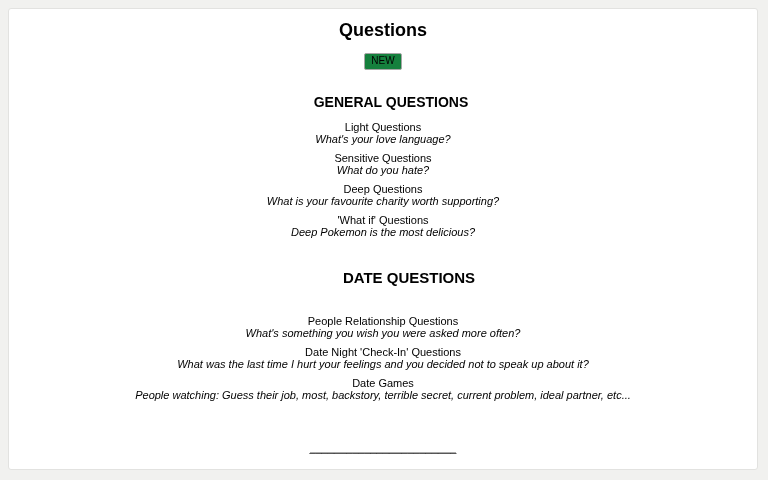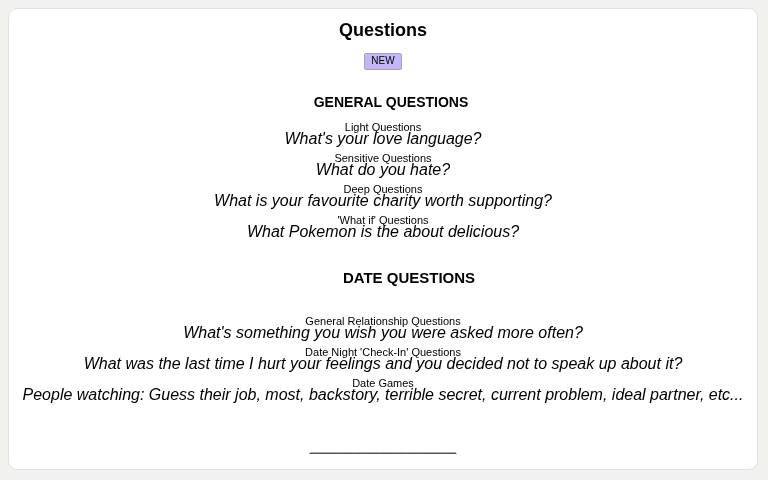--- a/index.html
+++ b/index.html
@@ -13,39 +13,39 @@
     overflow: hidden;
   }
   .card {
     position: absolute;
     left: 8px;
     top: 8px;
     width: 750px;
     height: 462px;
     background: #ffffff;
     border: 1px solid #e2e2e0;
-    border-radius: 9px;
+    border-radius: 3px;
     box-sizing: border-box;
     text-align: center;
     padding-top: 10px;
   }
   .page-title {
     font-size: 18px;
     font-weight: bold;
     line-height: 22px;
     margin: 0;
   }
   .new-button {
     margin-top: 12px;
     display: inline-block;
     font-family: "Liberation Sans", sans-serif;
     font-size: 10px;
     line-height: 12px;
     color: #000;
-    background: #c4b5fd;
+    background: #15803d;
     border: 1px solid #a6a6a6;
     border-radius: 2px;
     padding: 1px 6px 2px 6px;
     cursor: pointer;
   }
   .section-heading {
     font-weight: bold;
     margin: 0;
     padding-left: 16px;
   }
@@ -63,21 +63,21 @@
   .items { margin-top: 12px; }
   .section-date .items { margin-top: 30px; }
   .item { margin-bottom: 9px; }
   .item-title {
     font-size: 11px;
     font-weight: normal;
     line-height: 11px;
     margin-bottom: 1px;
   }
   .item-example {
-    font-size: 16px;
+    font-size: 11px;
     font-style: italic;
     line-height: 10px;
   }
   .separator {
     display: inline-block;
     margin-top: 36px;
     font-size: 11px;
     line-height: 6px;
     height: 7px;
     border-bottom: 1px solid #ababab;
@@ -105,30 +105,30 @@
       <div class="item">
         <div class="item-title">Sensitive Questions</div>
         <div class="item-example">What do you hate?</div>
       </div>
       <div class="item">
         <div class="item-title">Deep Questions</div>
         <div class="item-example">What is your favourite charity worth supporting?</div>
       </div>
       <div class="item">
         <div class="item-title">'What if' Questions</div>
-        <div class="item-example">What Pokemon is the about delicious?</div>
+        <div class="item-example">Deep Pokemon is the most delicious?</div>
       </div>
     </div>
   </div>
 
   <div class="section section-date">
     <h2 class="section-heading">DATE QUESTIONS</h2>
     <div class="items">
       <div class="item">
-        <div class="item-title">General Relationship Questions</div>
+        <div class="item-title">People Relationship Questions</div>
         <div class="item-example">What's something you wish you were asked more often?</div>
       </div>
       <div class="item">
         <div class="item-title">Date Night 'Check-In' Questions</div>
         <div class="item-example">What was the last time I hurt your feelings and you decided not to speak up about it?</div>
       </div>
       <div class="item">
         <div class="item-title">Date Games</div>
         <div class="item-example">People watching: Guess their job, most, backstory, terrible secret, current problem, ideal partner, etc...</div>
       </div>

